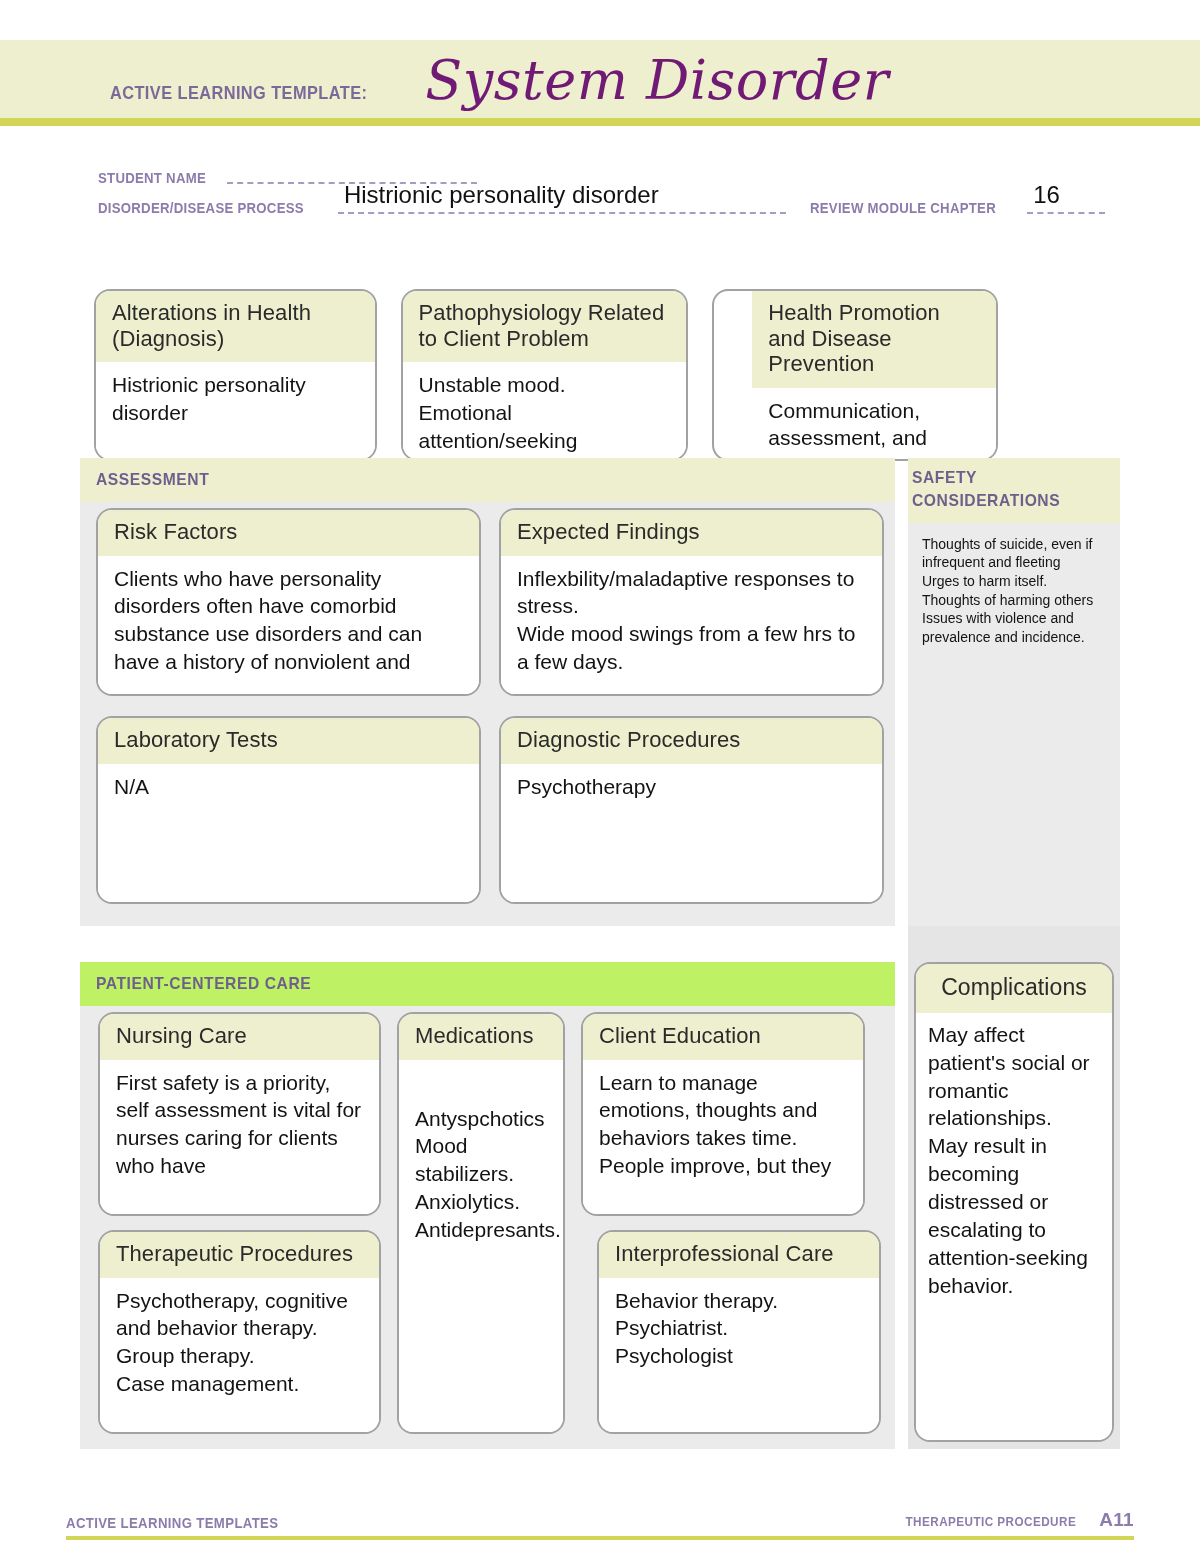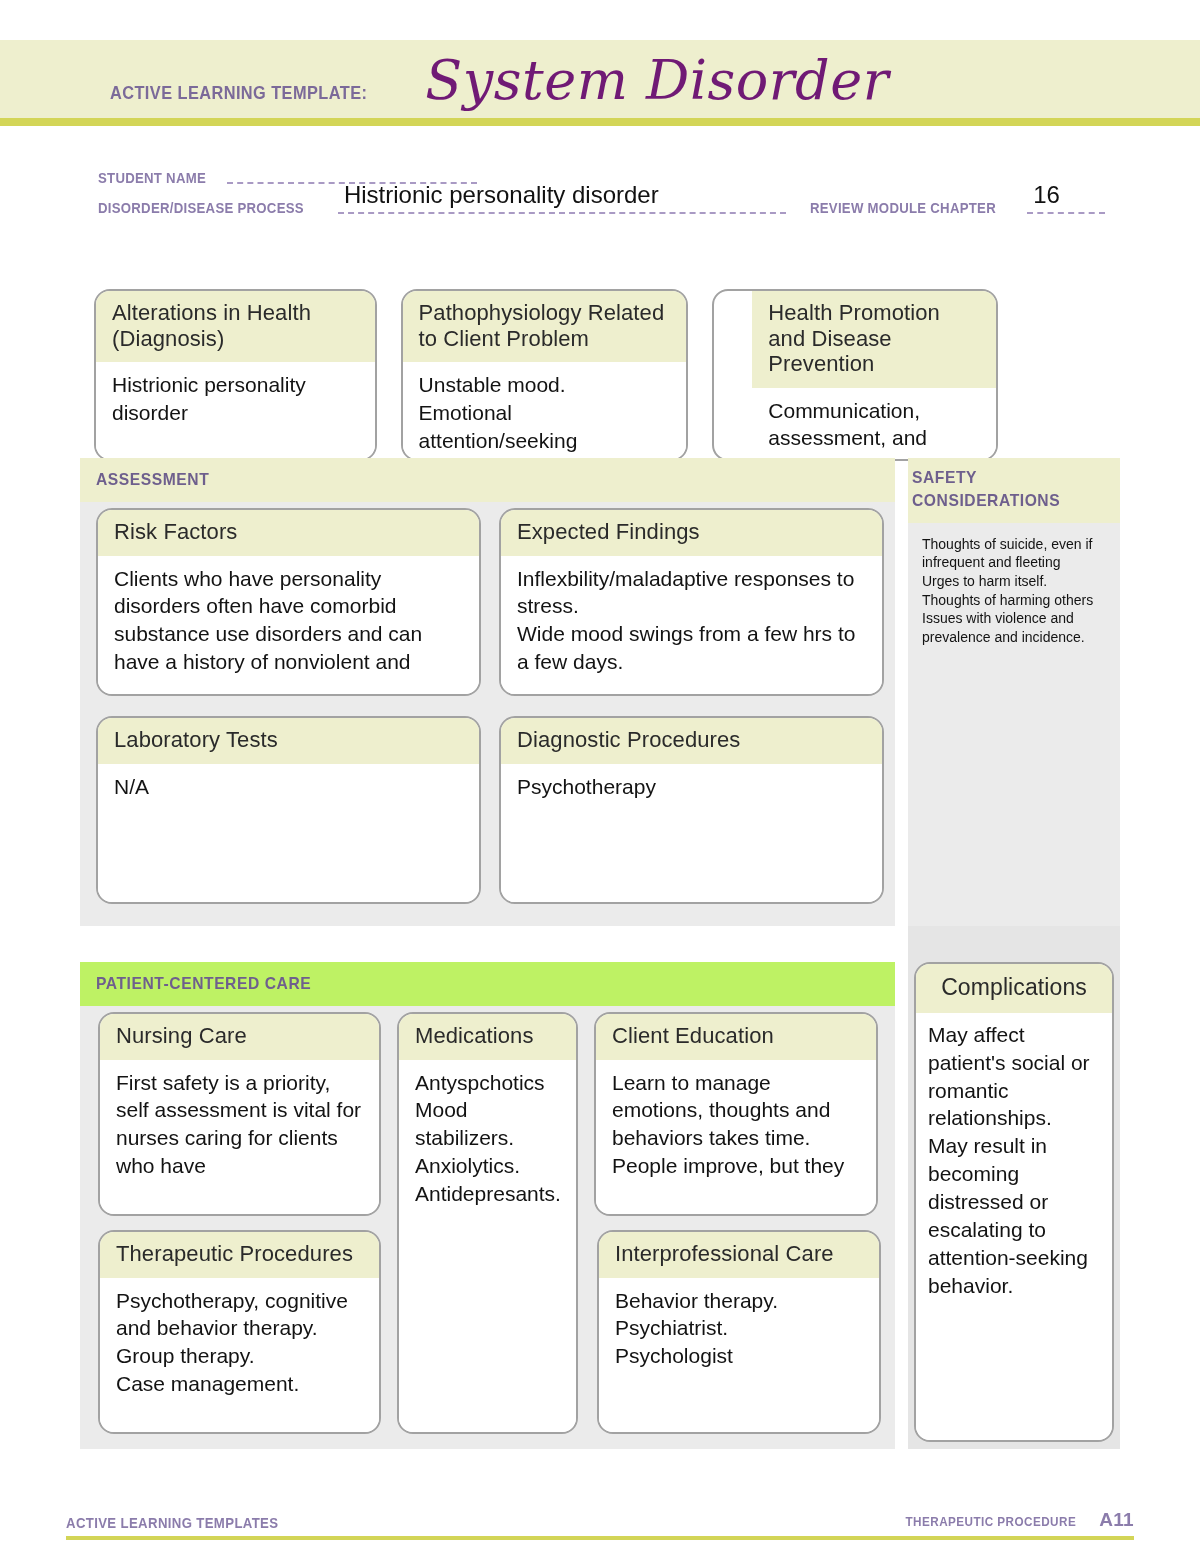--- a/index.html
+++ b/index.html
@@ -215,21 +215,21 @@
     display: flex;
     gap: 16px;
   }
   .pcc-row2 {
     position: absolute;
     left: 18px; top: 268px;
     display: flex;
     gap: 16px;
   }
   .c-nursing { width: 283px; height: 204px; }
-  .c-meds    { width: 181px; height: 422px; }
+  .c-meds    { width: 168px; height: 422px; gap: 36px; }
   .c-edu     { width: 284px; height: 204px; }
   .c-thera   { width: 283px; height: 204px; }
   .c-inter   { width: 284px; height: 204px; }
   .spacer-meds { width: 184px; }
 
   
   .comp-col {
     position: absolute;
     left: 908px; top: 926px;
     width: 212px; height: 523px;

